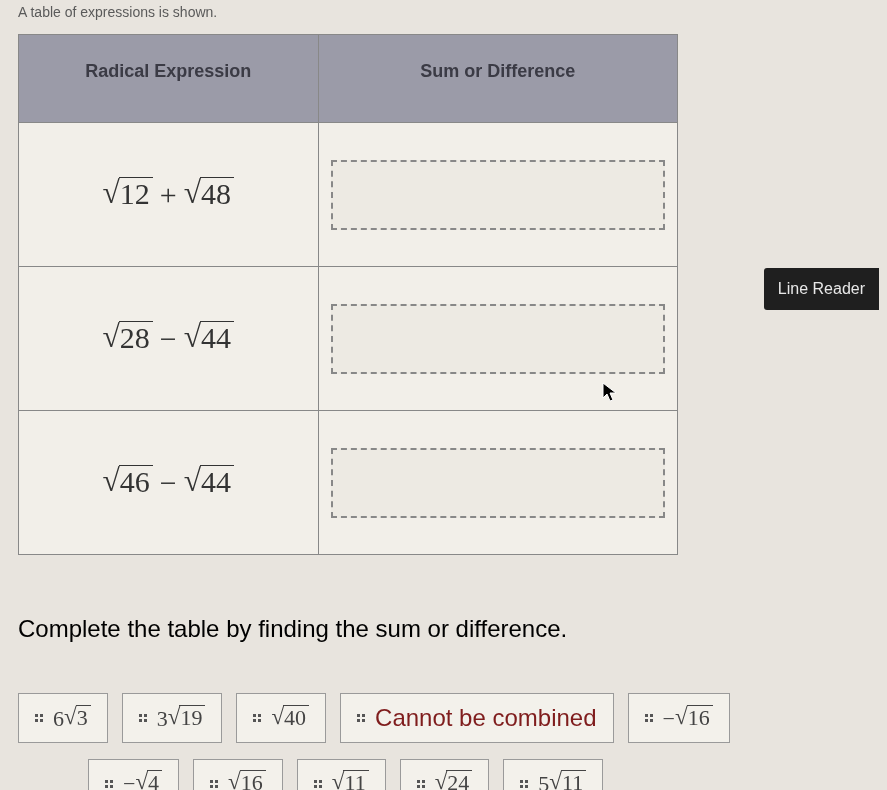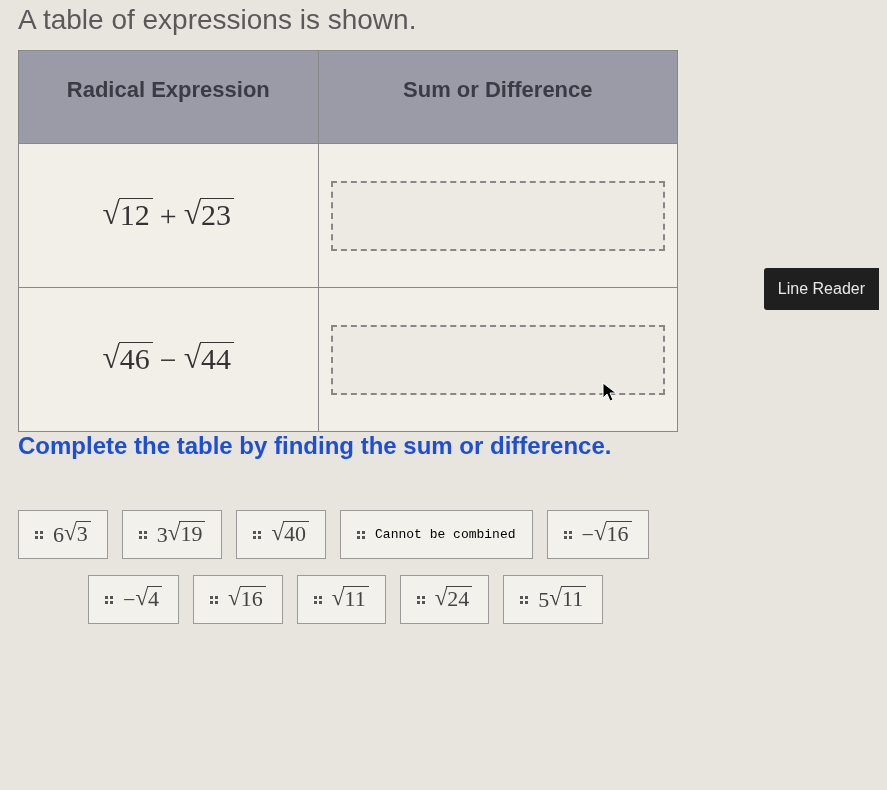--- a/index.html
+++ b/index.html
@@ -10,35 +10,35 @@
     background: #e8e4de;
     width: 887px;
     height: 790px;
     position: relative;
     overflow: hidden;
   }
   .page {
     padding: 0 18px 0 18px;
   }
   .prompt-top {
-    font-size: 28px;
+    font-size: 14px;
     color: #5a5a5a;
     padding: 4px 0 14px 0;
     font-weight: 400;
   }
   table.exp-table {
     border-collapse: collapse;
     width: 660px;
     background: #f2efe9;
   }
   table.exp-table th {
     background: #9b9ba8;
     color: #3b3b45;
     font-weight: bold;
-    font-size: 22px;
+    font-size: 18px;
     padding: 26px 10px 40px 10px;
     border: 1px solid #888;
     text-align: center;
     vertical-align: top;
   }
   table.exp-table td {
     border: 1px solid #888;
     height: 144px;
     text-align: center;
     vertical-align: middle;
@@ -79,23 +79,23 @@
     font-family: 'Times New Roman', serif;
     font-size: 30px;
     color: #333;
     white-space: nowrap;
   }
   .op {
     padding: 0 7px;
   }
   .prompt-bottom {
     font-size: 24px;
-    color: #1d4ed8;
+    color: #000000;
+    margin-top: 60px;
     margin-bottom: 50px;
-    font-weight: bold;
   }
   .tile-row {
     display: flex;
     gap: 14px;
     margin-bottom: 16px;
     flex-wrap: nowrap;
   }
   .tile-row.row2 {
     padding-left: 70px;
   }
@@ -120,23 +120,23 @@
   }
   .tile .handle .dotrow {
     display: flex;
     gap: 2px;
   }
   .tile .handle .dot {
     width: 3px; height: 3px;
     background: #555;
   }
   .tile .label-text {
-    font-family: Liberation Mono, monospace;
-    font-size: 13px;
-    color: #000000;
+    font-family: Liberation Sans, sans-serif;
+    font-size: 24px;
+    color: #7f1d1d;
   }
   .side-btn {
     position: absolute;
     right: 8px;
     top: 268px;
     background: #1f1f1f;
     color: #e8e8e8;
     font-size: 16px;
     padding: 12px 14px;
     border-radius: 3px 0 0 3px;
@@ -165,21 +165,35 @@
         <th>Sum or Difference</th>
       </tr>
     </thead>
     <tbody>
       <tr>
         <td class="expr-cell">
           <span class="expr">
             <span class="sqrt">
                 <span>12</span>
               </span><span class="op">+</span><span class="sqrt">
-                <span>23</span>
+                <span>48</span>
+              </span>
+          </span>
+        </td>
+        <td class="drop-cell">
+            <div class="drop-zone"></div>
+          </td>
+      </tr>
+      <tr>
+        <td class="expr-cell">
+          <span class="expr">
+            <span class="sqrt">
+                <span>28</span>
+              </span><span class="op">−</span><span class="sqrt">
+                <span>44</span>
               </span>
           </span>
         </td>
         <td class="drop-cell">
             <div class="drop-zone"></div>
           </td>
       </tr>
       <tr>
         <td class="expr-cell">
           <span class="expr">

